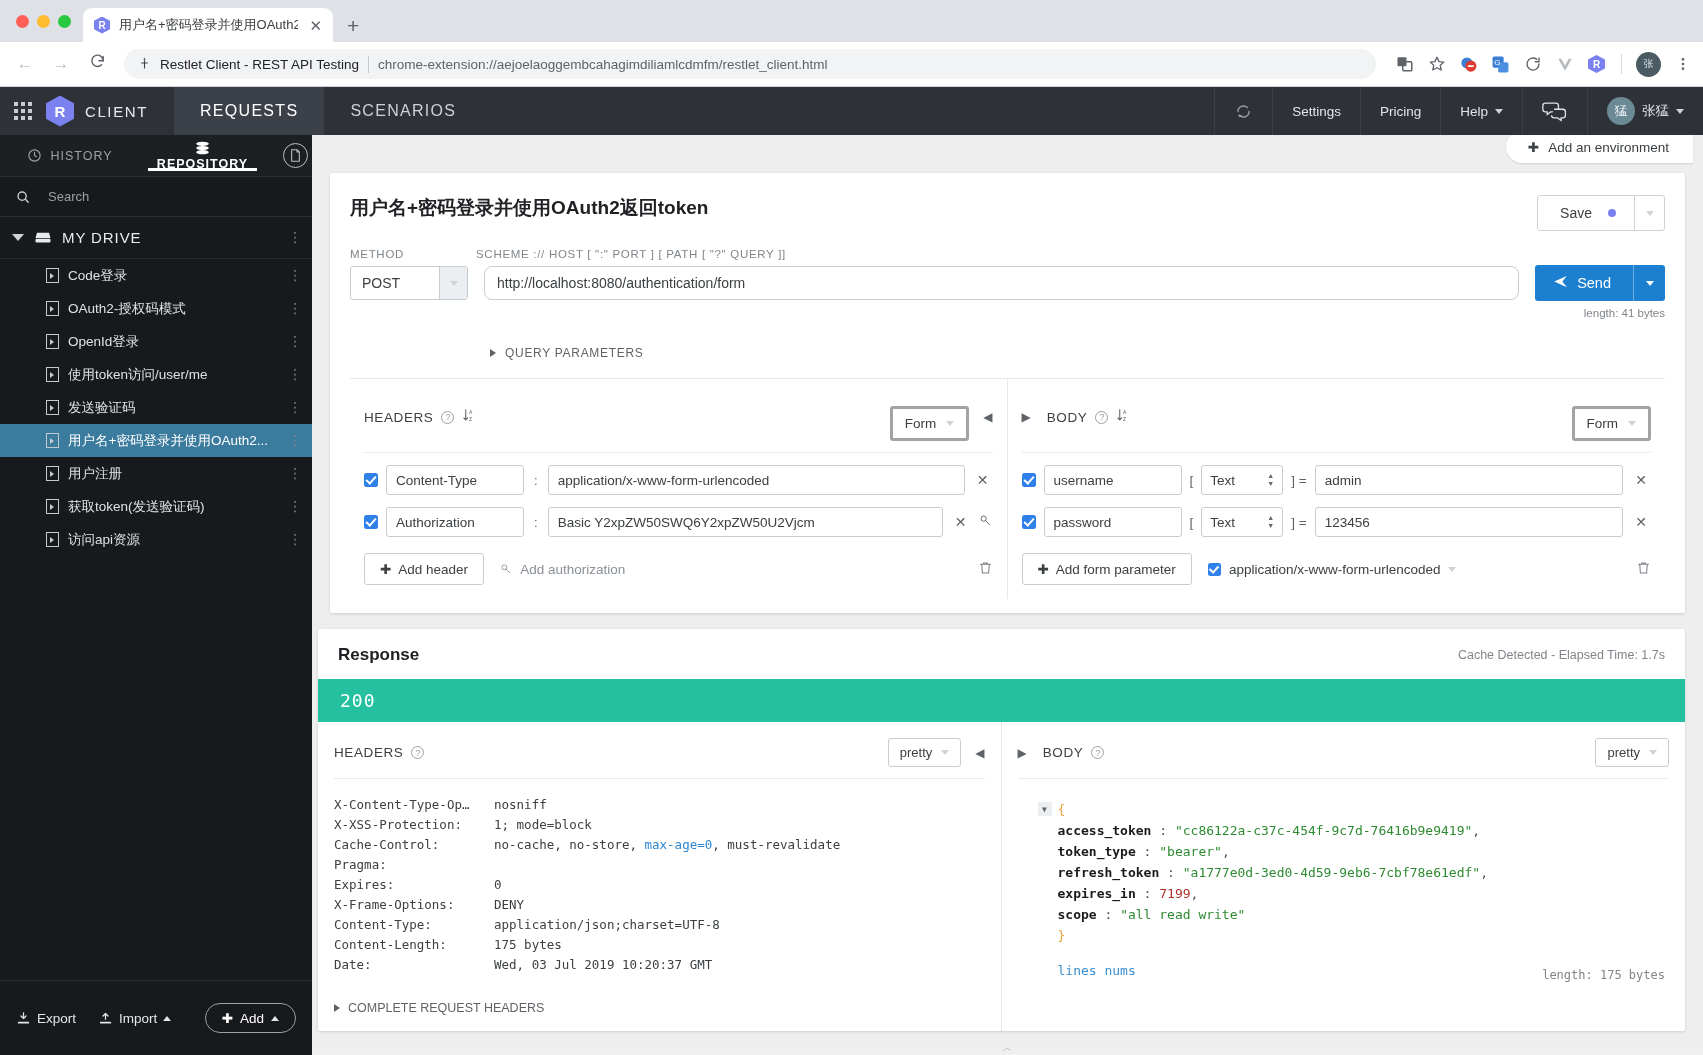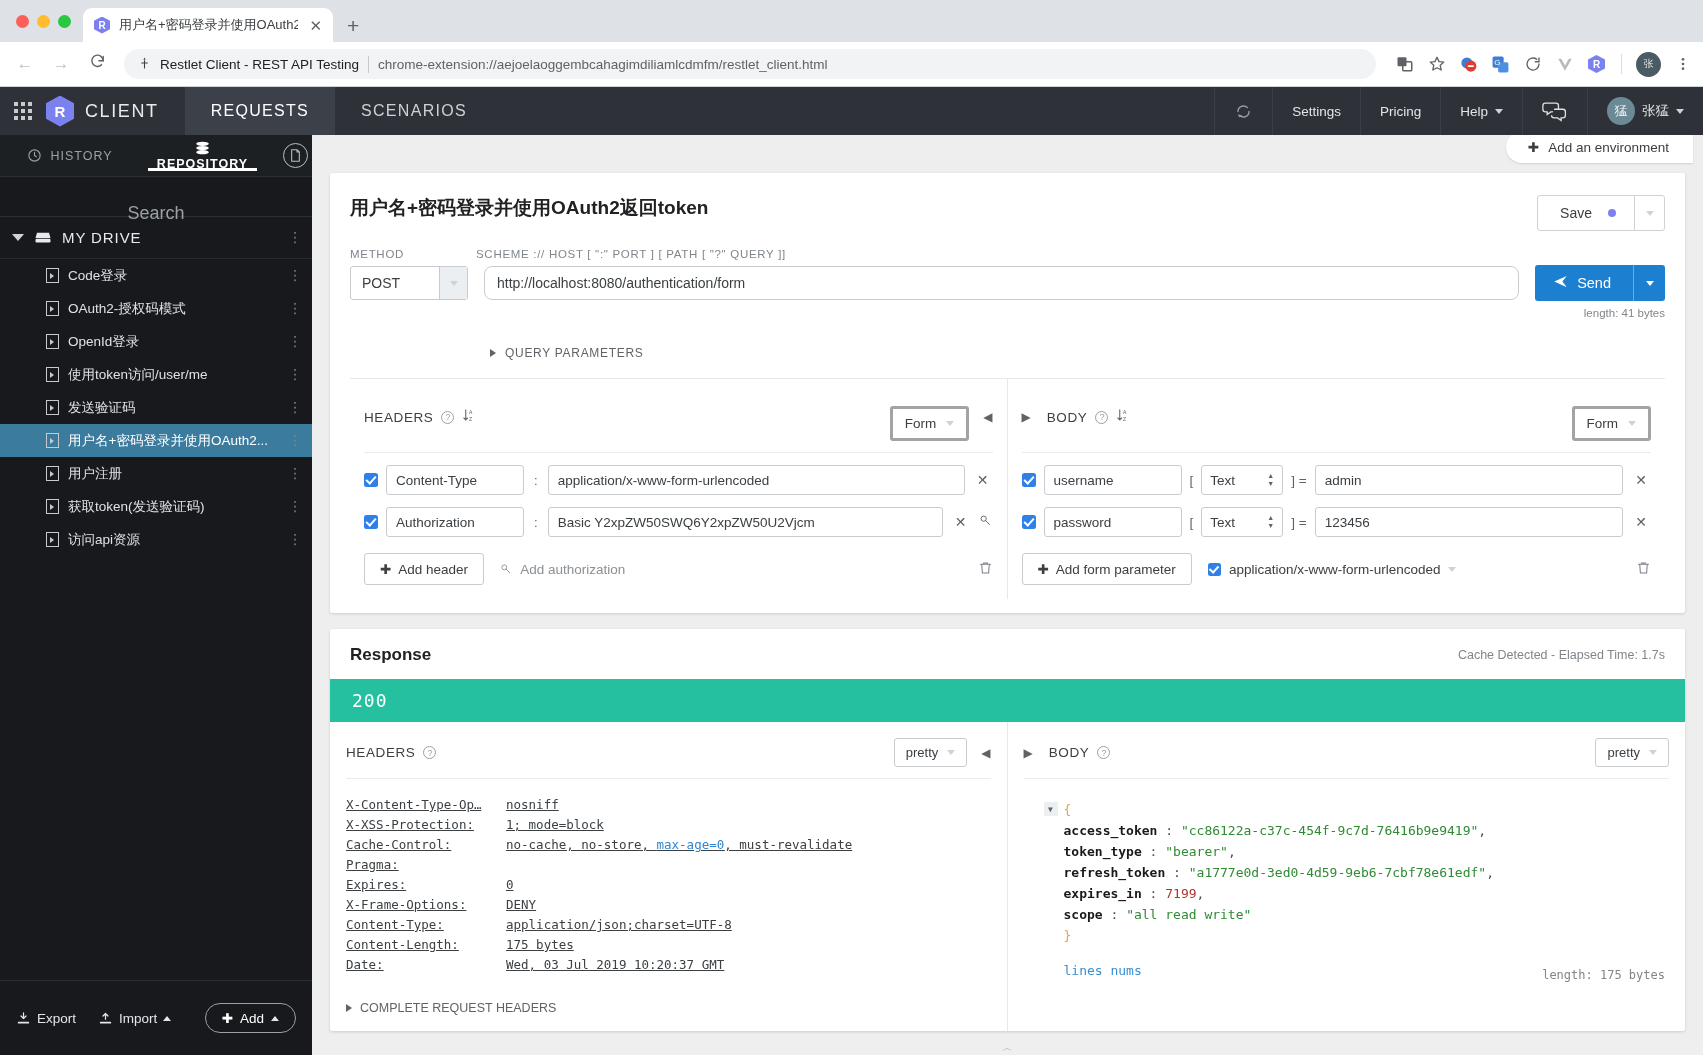--- a/index.html
+++ b/index.html
@@ -102,21 +102,21 @@
   }
   .grid-dots { display:grid; grid-template-columns: repeat(3, 4px); gap:3px; }
   .grid-dots i { width:4px; height:4px; background:#c8ccd0; display:block; }
   .brand { display:flex; align-items:center; gap:11px; padding-right: 26px; }
   .brand-hex {
     width: 28px; height: 31px; background:#7b82f0;
     clip-path: polygon(50% 0%, 100% 25%, 100% 75%, 50% 100%, 0% 75%, 0% 25%);
     display:flex; align-items:center; justify-content:center;
     color:#fff; font-weight:bold; font-size:15px;
   }
-  .brand-name { font-size: 18px; letter-spacing: 1.6px; color:#e8eaed; }
+  .brand-name { font-size: 15px; letter-spacing: 1.6px; color:#e8eaed; }
   .hnav { display:flex; align-items:stretch; }
   .hnav-item {
     display:flex; align-items:center; padding: 0 26px;
     font-size: 16px; letter-spacing: 1.3px; color:#cdd2d6;
   }
   .hnav-item.active { background:#3b4049; color:#ffffff; }
   .hdr-spacer { flex: 1 1 auto; }
   .hdr-right { display:flex; align-items:stretch; }
   .hdr-cell {
     display:flex; align-items:center; padding: 0 19px; font-size: 13.5px;
@@ -143,24 +143,23 @@
   .side-tab {
     display:flex; align-items:center; justify-content:center; gap:8px;
     font-size: 12.5px; letter-spacing:1px; color:#9aa0a6; position:relative;
   }
   .side-tab.history { flex: 0 0 140px; }
   .side-tab.repo { flex: 0 0 125px; flex-direction: column; gap:2px; color:#ffffff; font-weight:bold; }
   .side-tab.repo .underline { position:absolute; left:8px; right:8px; bottom:0; height:3px; background:#ffffff; }
   .side-tab.doc { flex: 1 1 auto; justify-content: flex-start; padding-left: 18px; }
   .circ-icon { width:25px; height:25px; border-radius:50%; border:1.5px solid #b9bec4; display:flex; align-items:center; justify-content:center; font-size:12px; color:#b9bec4;}
   .search-row {
-    height: 40px; display:flex; align-items:center; gap:26px; padding: 0 16px;
-    border-bottom: 1px solid #2b2f34; color:#9aa0a6; font-size:18px;
+    height: 40px; display:flex; align-items:center; gap:18px; padding: 0 16px;
+    border-bottom: 1px solid #2b2f34; color:#9aa0a6; font-size:13px;
     background:#17191c;
-    flex-direction:column;
   }
   .drive-row {
     height: 42px; display:flex; align-items:center; gap:10px; padding: 0 12px;
     font-size: 15px; letter-spacing:0.9px; color:#e8eaed; border-bottom:1px solid #26292e;
   }
   .tri-down { width:0;height:0;border-left:6px solid transparent;border-right:6px solid transparent;border-top:7px solid #cfd3d7; }
   .kebab { margin-left:auto; color:#7e858c; font-size:14px; letter-spacing:1px; line-height:5px; width:12px; text-align:center;}
   .kebab span{display:block;}
   .req-list { flex: 1 1 auto; overflow:hidden; }
   .req-item {
@@ -268,36 +267,36 @@
     border:1px solid #c8ccd0; border-radius:3px; padding: 7px 15px; font-size:13.5px;
     color:#3c4043; display:flex; align-items:center; gap:7px; background:#fff;
   }
   .link-muted { color:#8a9096; font-size:13.5px; display:flex; align-items:center; gap:7px; }
   .trash { margin-left:auto; color:#7d8288; font-size:15px; }
   .enc-sel { display:flex; align-items:center; gap:8px; font-size:13.5px; color:#3c4043; }
   .cbx.sm { width:13px; height:13px; flex:0 0 13px; }
   .cbx.sm::after{ left:3.5px; top:1px; width:4px; height:7px; }
 
   
-  .resp-card { margin: 16px 18px 0 18px; }
+  .resp-card { margin: 16px 18px 0 6px; }
   .resp-head { display:flex; align-items:center; padding: 16px 20px 14px 20px; }
   .resp-title { font-size: 17px; font-weight: bold; color:#202124; }
   .resp-meta { margin-left:auto; font-size:12.5px; color:#80868b; }
   .status-bar {
     background:#24c0a0; color:#ffffff; font-family:"DejaVu Sans Mono", monospace;
     font-size: 18px; padding: 11px 22px; letter-spacing:1px;
   }
   .resp-body { display:flex; }
   .resp-col { flex: 1 1 50%; padding: 16px 16px 0 16px; }
   .resp-col.left { border-right:1px solid #e6e8ea; }
   .pretty-sel {
     margin-left:auto; border:1px solid #c8ccd0; border-radius:3px; padding: 6px 11px;
     font-size:13px; color:#3c4043; display:flex; align-items:center; gap:9px;
   }
-  .hdr-table { font-family:"DejaVu Sans Mono", monospace; font-size:12.5px; color:#3c4043; margin-top: 16px; line-height: 20px; text-decoration: underline; }
+  .hdr-table { font-family:"DejaVu Sans Mono", monospace; font-size:12.5px; color:#3c4043; margin-top: 16px; line-height: 20px; }
   .hdr-line { display:flex; }
   .hdr-name { width: 160px; flex:0 0 160px; }
   .hdr-val { flex:1 1 auto; white-space:pre-wrap; }
   .tok-blue { color:#2f85d0; }
   .complete-row { margin-top: 26px; padding-bottom: 16px; font-size:12.5px; color:#5f6368; display:flex; align-items:center; gap:8px; }
 
   .json-view { font-family:"DejaVu Sans Mono", monospace; font-size:13px; margin-top: 20px; line-height: 21px; color:#202124; }
   .json-row { display:flex; align-items:flex-start; }
   .tw {
     width: 14px; height:14px; background:#eceff1; margin-right:6px; margin-top:3px;

